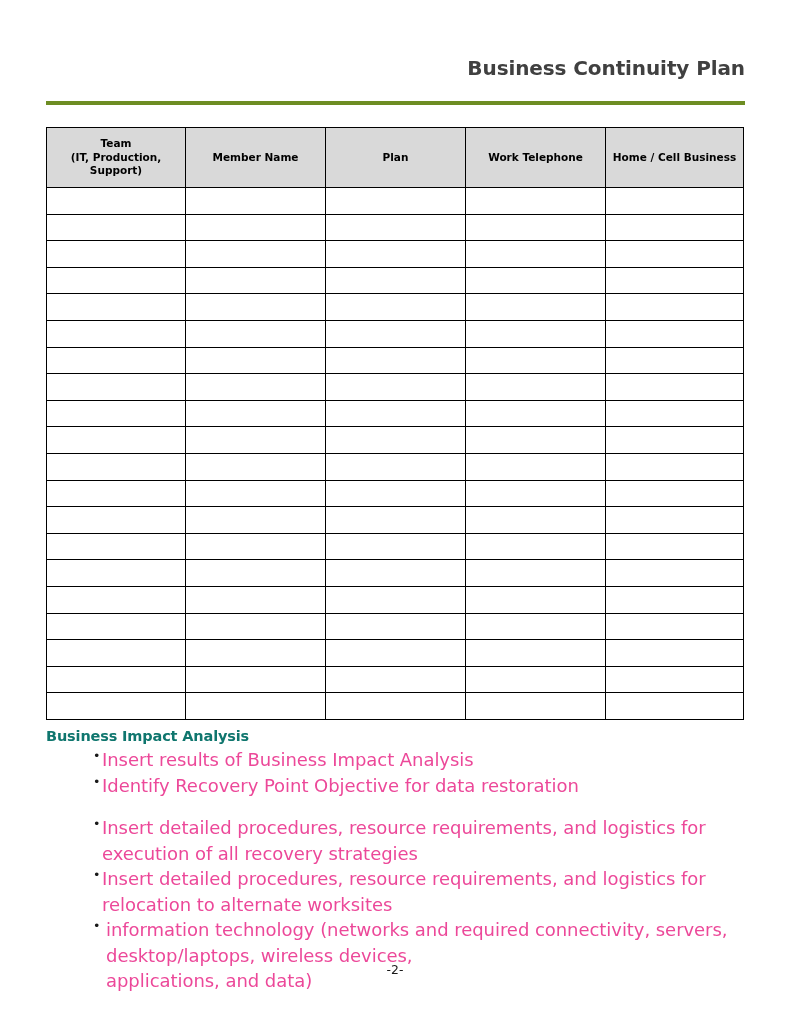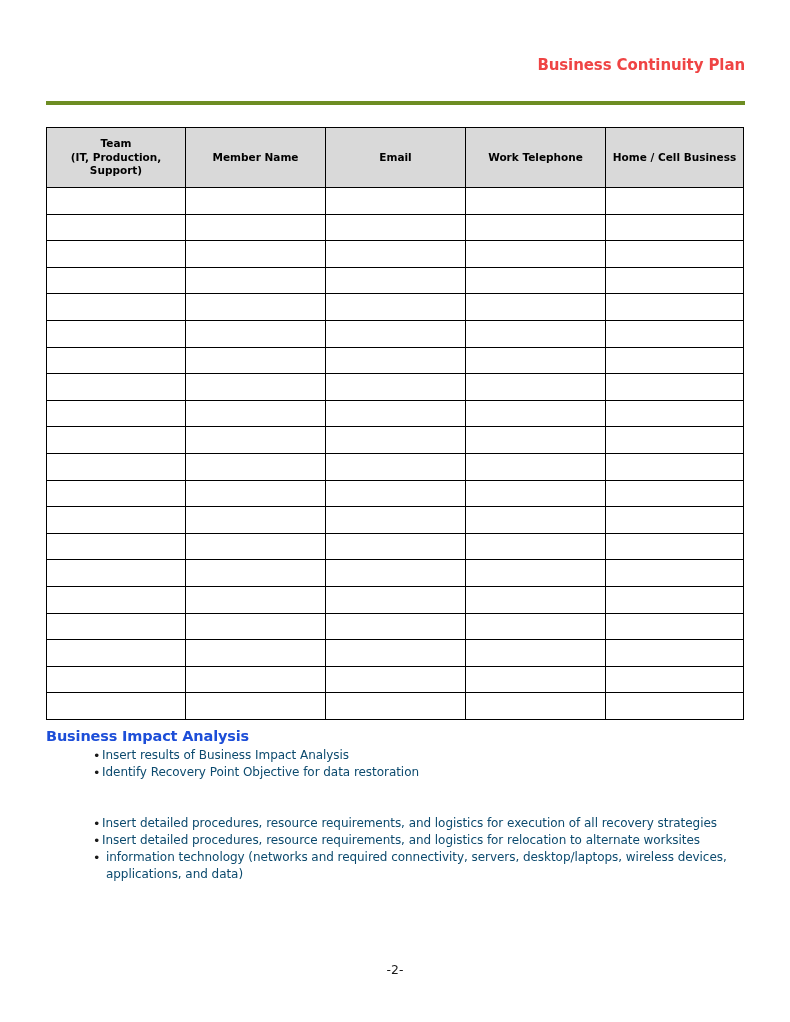--- a/index.html
+++ b/index.html
@@ -24,24 +24,24 @@
 
   
   .doc-header {
     position: absolute;
     left: 46px;
     top: 56px;
     width: 699px;
   }
   .doc-title {
     text-align: right;
-    font-size: 15px;
+    font-size: 20px;
     font-weight: bold;
     letter-spacing: -0.1px;
-    color: #ef4444;
+    color: #404040;
     line-height: 1.2;
   }
   .header-rule {
     position: absolute;
     left: 46px;
     top: 101px;
     width: 699px;
     height: 4px;
     background: #6d8d23;
   }
@@ -84,36 +84,36 @@
 
   
   .section {
     position: absolute;
     left: 46px;
     width: 712px;
   }
   .section-heading {
     font-size: 14.5px;
     font-weight: bold;
-    color: #1d4ed8;
+    color: #0f766e;
     letter-spacing: -0.15px;
     line-height: 1.25;
     margin: 0 0 2px 0;
   }
   .bullet-list {
     list-style: none;
     margin: 0;
     padding: 0;
   }
   .bullet-item {
     position: relative;
     padding-left: 56px;
-    font-size: 12px;
+    font-size: 18px;
     line-height: 1.42;
-    color: #0c4a6e;
+    color: #ec4899;
     letter-spacing: -0.05px;
   }
   .bullet-item::before {
     content: "\2022";
     position: absolute;
     left: 47px;
     top: 0;
     font-size: 12.6px;
     line-height: 1.42;
     color: #1a1a1a;
@@ -156,21 +156,21 @@
       <col class="col-home">
     </colgroup>
     <thead>
       <tr>
         <th>
           <span>Team</span><br>
           <span>(IT, Production,</span><br>
           <span>Support)</span>
         </th>
         <th>Member Name</th>
-        <th>Email</th>
+        <th>Plan</th>
         <th>Work Telephone</th>
         <th>Home / Cell Business</th>
       </tr>
     </thead>
     <tbody id="table-body">
         <tr>
           <td></td>
           <td></td>
           <td></td>
           <td></td>

